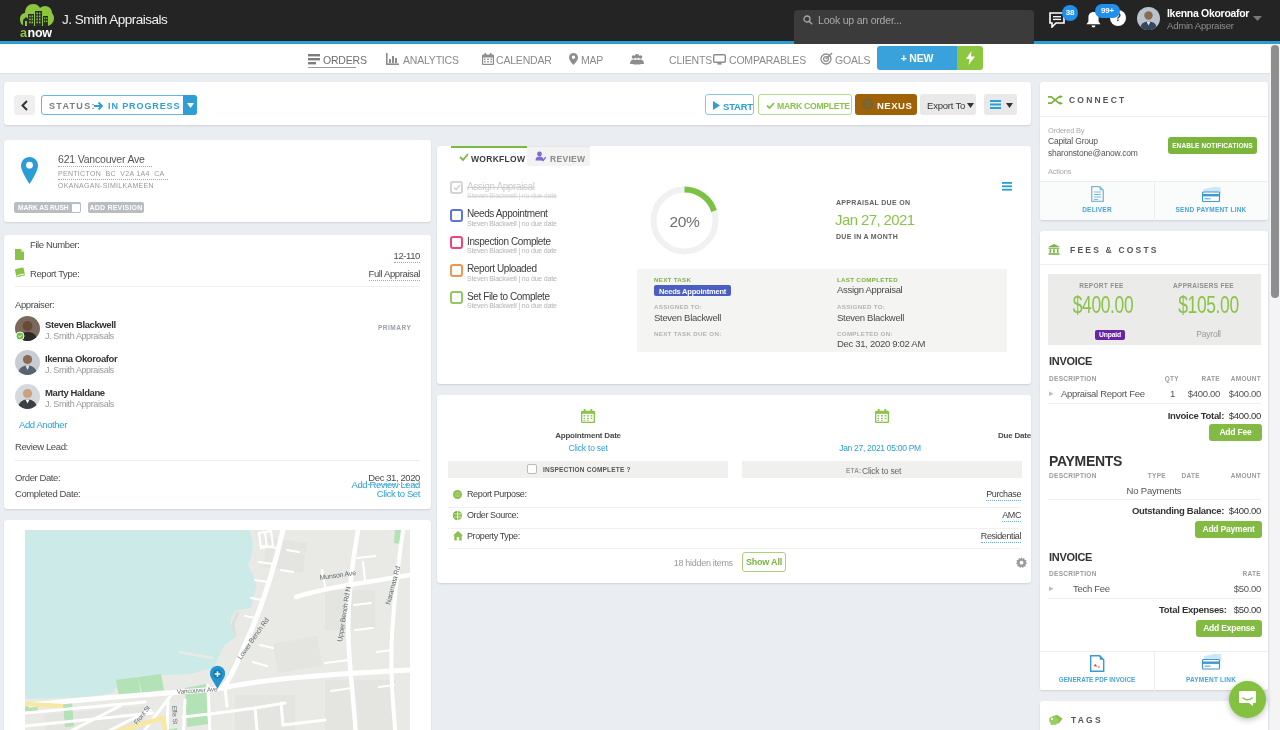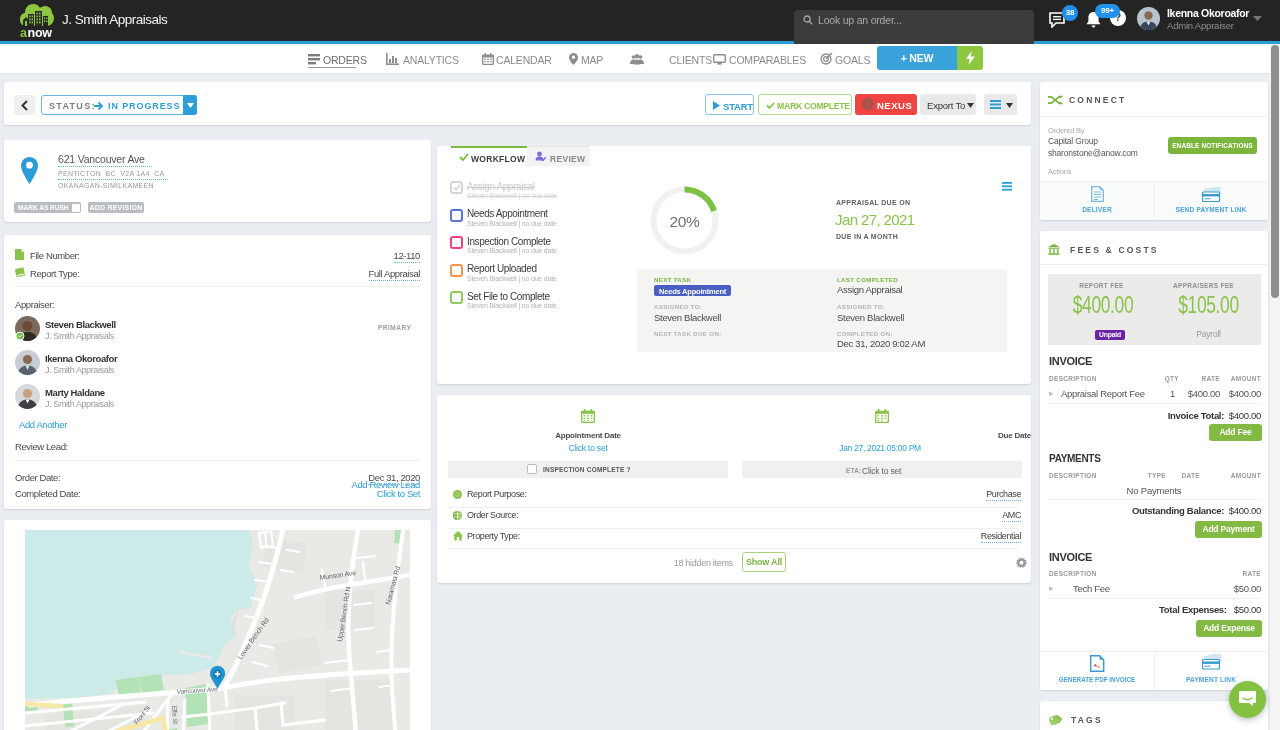--- a/index.html
+++ b/index.html
@@ -191,21 +191,21 @@
         <path d="M0 0 L7 4.5 L0 9 z" fill="#2d9fd6"></path>
       </svg>
     <span class="abs" style="left:17px;top:6px;font-size:9.5px;font-weight:bold;color:#2d9fd6;">START</span>
   </div>
   <div class="abs" style="left:758px;top:94px;width:94px;height:21px;border:1px solid #b3d98a;border-radius:3px;background:#fff;">
     <svg class="abs" style="left:7px;top:7px;" width="9" height="7" viewBox="0 0 9 7">
         <path d="M1 3.5 L3.5 6 L8 1" fill="none" stroke="#8bc34a" stroke-width="1.8"></path>
       </svg>
     <span class="abs" style="left:18px;top:6px;font-size:8.7px;font-weight:bold;color:#8bc34a;letter-spacing:-0.3px;">MARK COMPLETE</span>
   </div>
-  <div class="abs" style="left:855px;top:94px;width:62px;height:21px;background:#ef4444;border-radius:3px;">
+  <div class="abs" style="left:855px;top:94px;width:62px;height:21px;background:#a16207;border-radius:3px;">
     <svg class="abs" style="left:7px;top:4px;" width="12" height="12" viewBox="0 0 12 12">
         <g stroke="#5a6a50" stroke-width="1" fill="none">
           <circle cx="6" cy="6" r="2"></circle>
           <circle cx="6" cy="1.5" r="1"></circle>
           <circle cx="6" cy="10.5" r="1"></circle>
           <circle cx="1.5" cy="6" r="1"></circle>
           <circle cx="10.5" cy="6" r="1"></circle>
           <circle cx="2.8" cy="2.8" r="1"></circle>
           <circle cx="9.2" cy="2.8" r="1"></circle>
           <circle cx="2.8" cy="9.2" r="1"></circle>
@@ -246,21 +246,21 @@
   <div class="abs" style="left:54px;top:42px;font-size:7px;color:#999;letter-spacing:0.3px;">OKANAGAN-SIMILKAMEEN</div>
   <div class="abs" style="left:10px;top:62px;width:67px;height:11px;background:#b9bdc1;border-radius:2px;color:#fff;font-size:6.7px;font-weight:bold;letter-spacing:-0.1px;padding:2px 0 0 4px;">MARK AS RUSH <span style="display:inline-block;width:8px;height:8px;background:#fff;border-radius:1px;vertical-align:-2px;margin-left:2px;"></span></div>
   <div class="abs" style="left:84px;top:62px;width:56px;height:11px;background:#b9bdc1;border-radius:2px;color:#fff;font-size:7px;font-weight:bold;letter-spacing:0.2px;text-align:center;padding-top:2px;">ADD REVISION</div>
 </div>
 
 <div class="card" id="infocard" style="left:4px;top:235px;width:427px;height:274px;font-size:9.5px;color:#4a4a4a;letter-spacing:-0.4px;">
   <svg class="abs" style="left:11px;top:14px;" width="9" height="11" viewBox="0 0 9 11">
       <path d="M0 0 h6 l3 3 v8 h-9 z" fill="#8bc34a"></path>
       <path d="M6 0 l3 3 h-3 z" fill="#c7e5a2"></path>
     </svg>
-  <div class="abs" style="left:26px;top:15px;">File Number:</div>
+  <div class="abs" style="left:26px;top:4px;">File Number:</div>
   <div class="abs" style="right:11px;top:15px;"><span class="dotted">12-110</span></div>
   <svg class="abs" style="left:10px;top:32px;" width="12" height="11" viewBox="0 0 12 11">
       <g transform="rotate(-12 6 5.5)">
         <rect x="1.6" y="1.2" width="8.8" height="8.2" rx="1" fill="#8bc34a"></rect>
         <path d="M2.2 8.1 Q6 7 10 8.1" stroke="#fff" stroke-width="0.9" fill="none"></path>
         <rect x="1.6" y="8.5" width="8.8" height="1" rx="0.5" fill="#a8d377"></rect>
       </g>
     </svg>
   <div class="abs" style="left:26px;top:33px;">Report Type:</div>
   <div class="abs" style="right:11px;top:33px;"><span class="dotted">Full Appraisal</span></div>
@@ -636,21 +636,21 @@
   <div class="abs th" style="right:48px;top:144px;">RATE</div>
   <div class="abs th" style="right:7px;top:144px;">AMOUNT</div>
   <div class="abs" style="left:9px;top:157px;font-size:9px;color:#bbb;">▸</div>
   <div class="abs" style="left:21px;top:157px;font-size:9.5px;color:#555;letter-spacing:-0.3px;">Appraisal Report Fee</div>
   <div class="abs" style="right:93px;top:157px;font-size:9.5px;color:#555;">1</div>
   <div class="abs" style="right:48px;top:157px;font-size:9.5px;color:#555;letter-spacing:-0.3px;">$400.00</div>
   <div class="abs" style="right:7px;top:157px;font-size:9.5px;color:#555;letter-spacing:-0.3px;">$400.00</div>
   <div class="abs" style="left:8px;top:172px;right:7px;border-bottom:1px solid #f0f0f0;"></div>
   <div class="abs" style="right:7px;top:179px;font-size:9.5px;color:#333;letter-spacing:-0.3px;"><b>Invoice Total:</b>&nbsp; $400.00</div>
   <div class="gbtn" style="right:6px;top:193px;width:53px;height:17px;line-height:17px;">Add Fee</div>
-  <div class="abs" style="left:9px;top:222px;font-size:10px;font-weight:bold;color:#333;letter-spacing:-0.3px;">PAYMENTS</div>
+  <div class="abs" style="left:9px;top:222px;font-size:14px;font-weight:bold;color:#333;letter-spacing:-0.3px;">PAYMENTS</div>
   <div class="abs th" style="left:9px;top:241px;">DESCRIPTION</div>
   <div class="abs th" style="right:102px;top:241px;">TYPE</div>
   <div class="abs th" style="right:68px;top:241px;">DATE</div>
   <div class="abs th" style="right:7px;top:241px;">AMOUNT</div>
   <div class="abs" style="left:0;top:254px;width:228px;text-align:center;font-size:9.5px;color:#555;">No Payments</div>
   <div class="abs" style="left:8px;top:268px;right:7px;border-bottom:1px solid #f0f0f0;"></div>
   <div class="abs" style="right:7px;top:274px;font-size:9.5px;color:#333;letter-spacing:-0.3px;"><b>Outstanding Balance:</b>&nbsp; $400.00</div>
   <div class="gbtn" style="right:6px;top:290px;width:67px;height:17px;line-height:17px;">Add Payment</div>
   <div class="abs" style="left:9px;top:320px;font-size:11px;font-weight:bold;color:#333;letter-spacing:-0.3px;">INVOICE</div>
   <div class="abs th" style="left:9px;top:339px;">DESCRIPTION</div>

